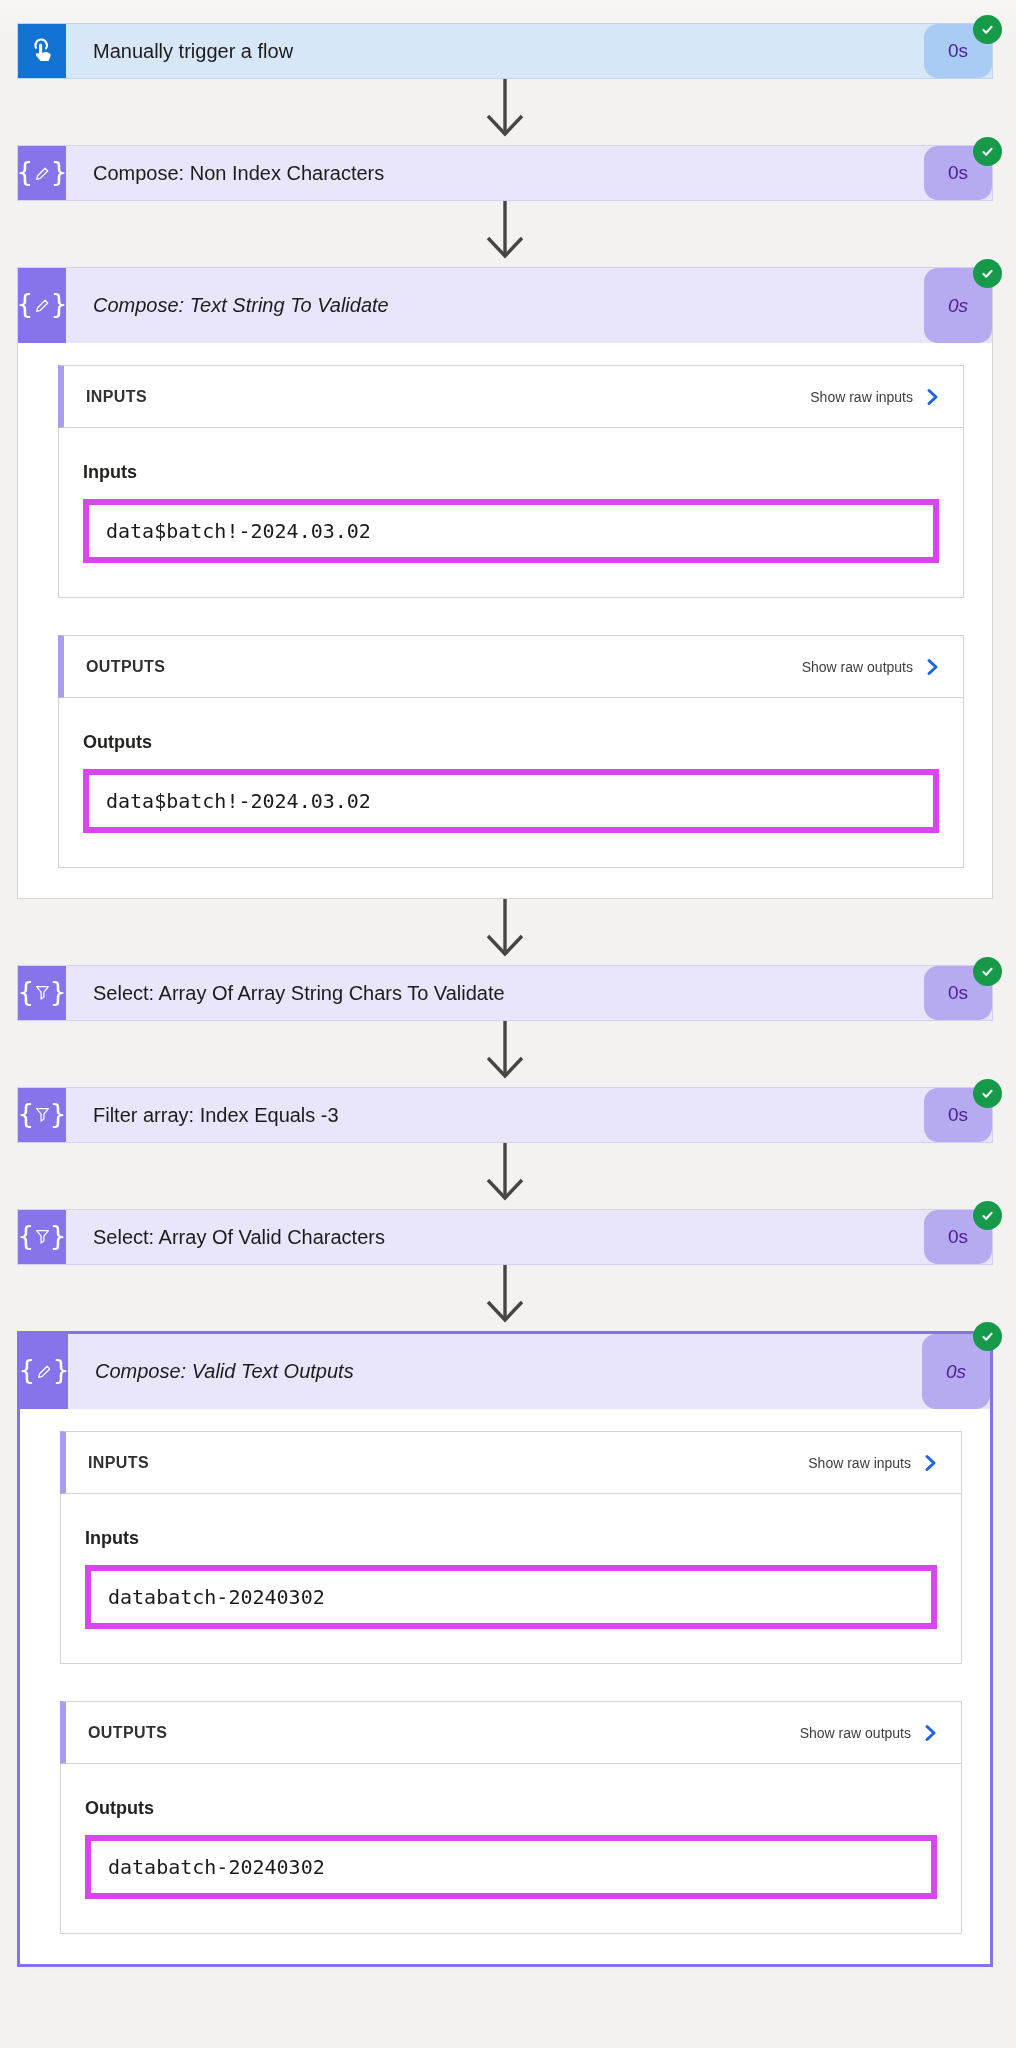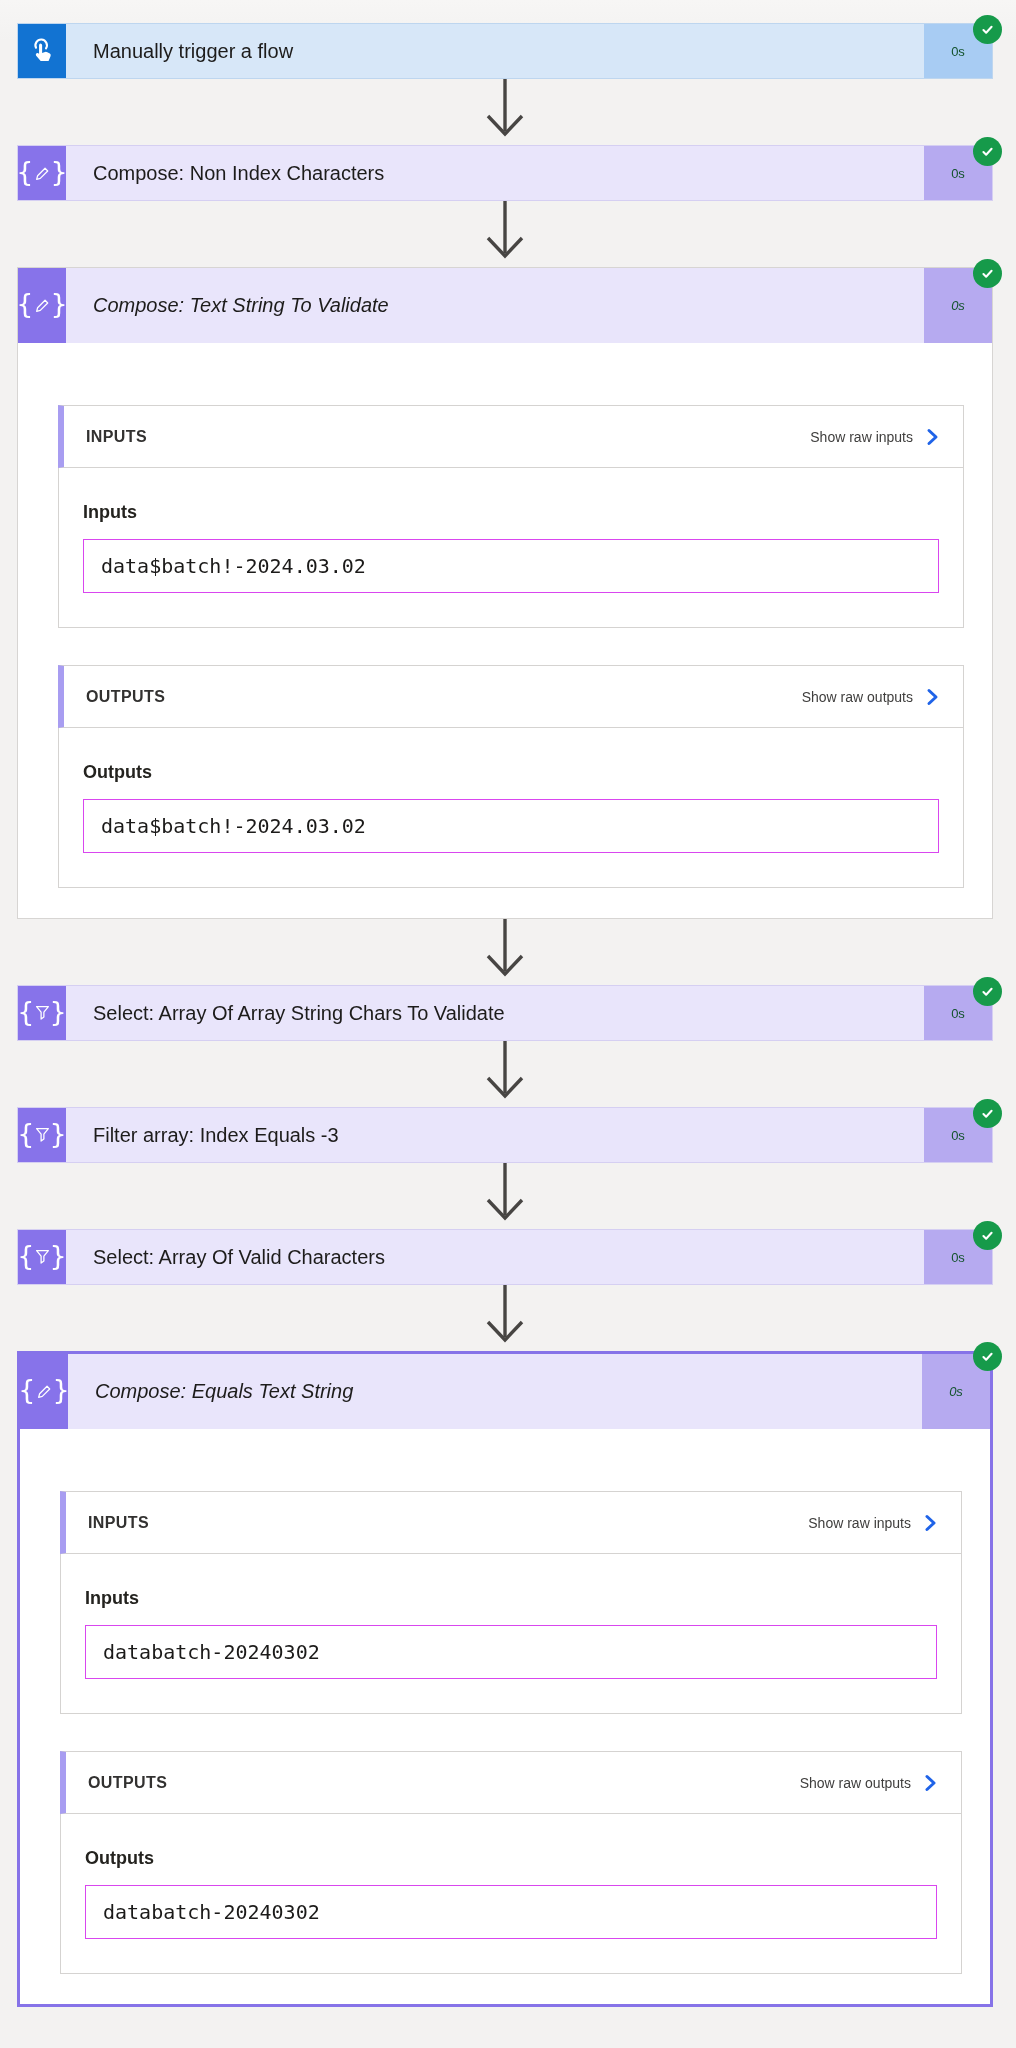--- a/index.html
+++ b/index.html
@@ -12,52 +12,52 @@
   .canvas { position: absolute; left: 17px; top: 23px; width: 976px; }
 
   
   .bar { position: relative; display: flex; height: 56px; border: 1px solid #d5cff2; }
   .bar.blue { background: #d7e7f8; border-color: #bed6ef; }
   .bar.purple { background: #e9e5fb; }
   .icon-tile { flex: none; width: 48px; display: flex; align-items: center; justify-content: center; }
   .icon-tile.blue { background: #1273d2; }
   .icon-tile.purple { background: #8773ea; }
   .bar-title { flex: 1; display: flex; align-items: center; padding-left: 27px; font-size: 20px; color: #1d1c1b; }
-  .bar-badge { flex: none; width: 68px; display: flex; align-items: center; justify-content: center; font-size: 13px; color: #14532d; }
+  .bar-badge { flex: none; width: 68px; display: flex; align-items: center; justify-content: center; font-size: 19px; color: #4c1d95; border-radius: 14px; }
   .bar-badge.blue { background: #a8ccf3; }
   .bar-badge.purple { background: #b6aaf0; }
 
   .status-check {
     position: absolute; top: -9px; right: -10px; z-index: 3;
     width: 29px; height: 29px; border-radius: 50%;
     background: #169a4a; display: flex; align-items: center; justify-content: center;
   }
 
   
   .arrow-gap { height: 66px; display: flex; justify-content: center; }
 
   
   .block { position: relative; background: #fff; border: 1px solid #d7d5d3; }
   .block.selected { border: 3px solid #8673e8; }
   .block-header { display: flex; height: 75px; }
   .block-header .hdr-strip { flex: 1; display: flex; background: #e9e5fb; font-style: italic; }
-  .block-body { padding: 22px 28px 30px 40px; margin-top: 40px; }
+  .block-body { padding: 22px 28px 30px 40px; }
 
   .panel + .panel { margin-top: 37px; }
   .panel-header {
     display: flex; align-items: center; height: 63px;
     border: 1px solid #d5d3d1; border-left: 6px solid #a89df1;
     background: #fff; padding: 0 22px;
   }
   .panel-title { flex: 1; font-size: 16px; font-weight: bold; letter-spacing: .4px; color: #323130; }
   .raw-link { display: flex; align-items: center; gap: 12px; font-size: 14px; color: #3f3e3d; cursor: pointer; }
   .panel-content { border: 1px solid #d5d3d1; border-top: none; padding: 30px 24px 34px; background: #fff; }
   .field-label { font-size: 18px; font-weight: bold; color: #24231f; margin: 4px 0 16px; }
   .value-box {
-    border: 1px solid #d946ef; background: #fff;
+    border: 6px solid #d946ef; background: #fff;
     padding: 14px 17px;
     font-family: "DejaVu Sans Mono", monospace; font-size: 20px; color: #1b1a19;
     white-space: nowrap; overflow: hidden;
   }
 
   
   .braces { display: flex; align-items: center; color: #fff; }
   .braces .b { font-family: "DejaVu Sans", sans-serif; font-size: 27px; font-weight: 400; line-height: 1; transform: translateY(-2px); }
 </style>
 </head>
@@ -259,21 +259,21 @@
       <div class="icon-tile purple">
         <div class="braces">
             <span class="b">{</span>
             <svg width="17" height="17" viewBox="0 0 16 16">
               <path d="M2.5 13.5l.9-3.4 7-7 2.5 2.5-7 7-3.4.9z" stroke="#fff" stroke-width="1.2" fill="none" stroke-linejoin="round"></path>
             </svg>
             <span class="b">}</span>
           </div>
       </div>
       <div class="hdr-strip">
-        <div class="bar-title">Compose: Equals Text String</div>
+        <div class="bar-title">Compose: Valid Text Outputs</div>
         <div class="bar-badge purple">0s</div>
       </div>
     </div>
     <div class="status-check" style="top:-12px;right:-12px;">
       <svg width="17" height="17" viewBox="0 0 20 20">
           <path d="M5.2 10.6l3.2 3.2 6.4-7" stroke="#fff" stroke-width="2.4" fill="none" stroke-linecap="round" stroke-linejoin="round"></path>
         </svg>
     </div>
     <div class="block-body">
       <div class="panel">

